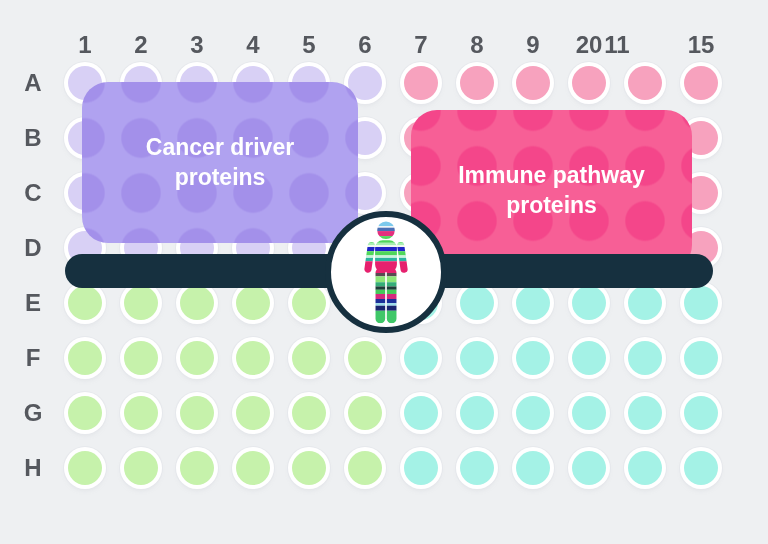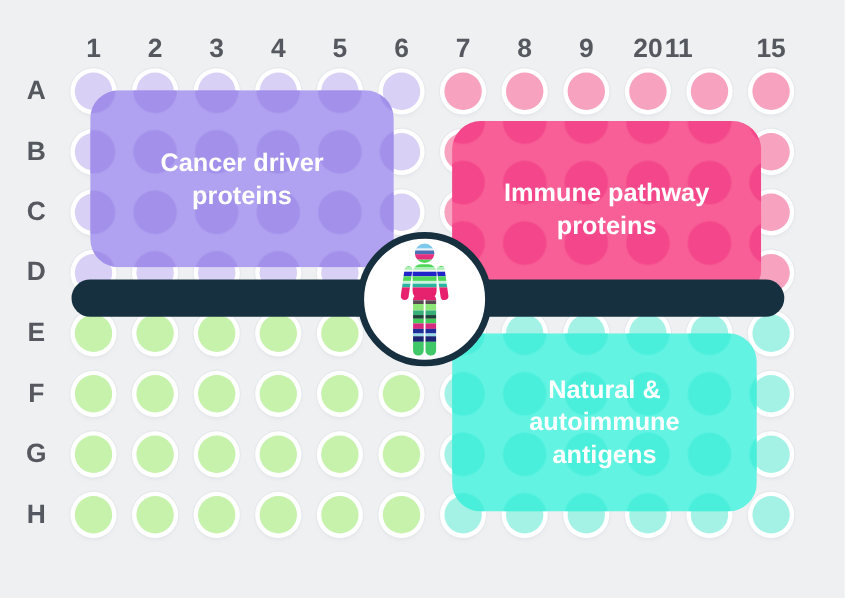--- a/index.html
+++ b/index.html
@@ -176,23 +176,20 @@
       <div class="well" style="left: 628px; top: 451px; background: rgb(164, 242, 230);"></div>
       <div class="well" style="left: 684px; top: 451px; background: rgb(164, 242, 230);"></div>
     </div>
 
   <div class="quadrant q-top-left" style="--bg: #b0a2f0; --dot: #a390ea;">
     <div class="quadrant-title">Cancer driver proteins</div>
   </div>
   <div class="quadrant q-top-right" style="--bg: #f75f96; --dot: #f4468a;">
     <div class="quadrant-title">Immune pathway proteins</div>
   </div>
-  <div class="quadrant q-bottom-right" style="--bg: #63f3e2; --dot: #4aefdc;">
-    <div class="quadrant-title">Natural &amp; autoimmune antigens</div>
-  </div>
 
   <div class="banner" id="banner" style="background: rgb(22, 48, 63);">
   </div>
 
   <div class="center-circle" style="border-color: rgb(22, 48, 63);">
     <svg class="person-svg" width="54" height="104" viewBox="0 0 64 124">
       <defs>
         <clipPath id="person-clip">
           <circle cx="32" cy="11" r="10.5"></circle>
           <rect x="19" y="23" width="26" height="38" rx="9"></rect>

